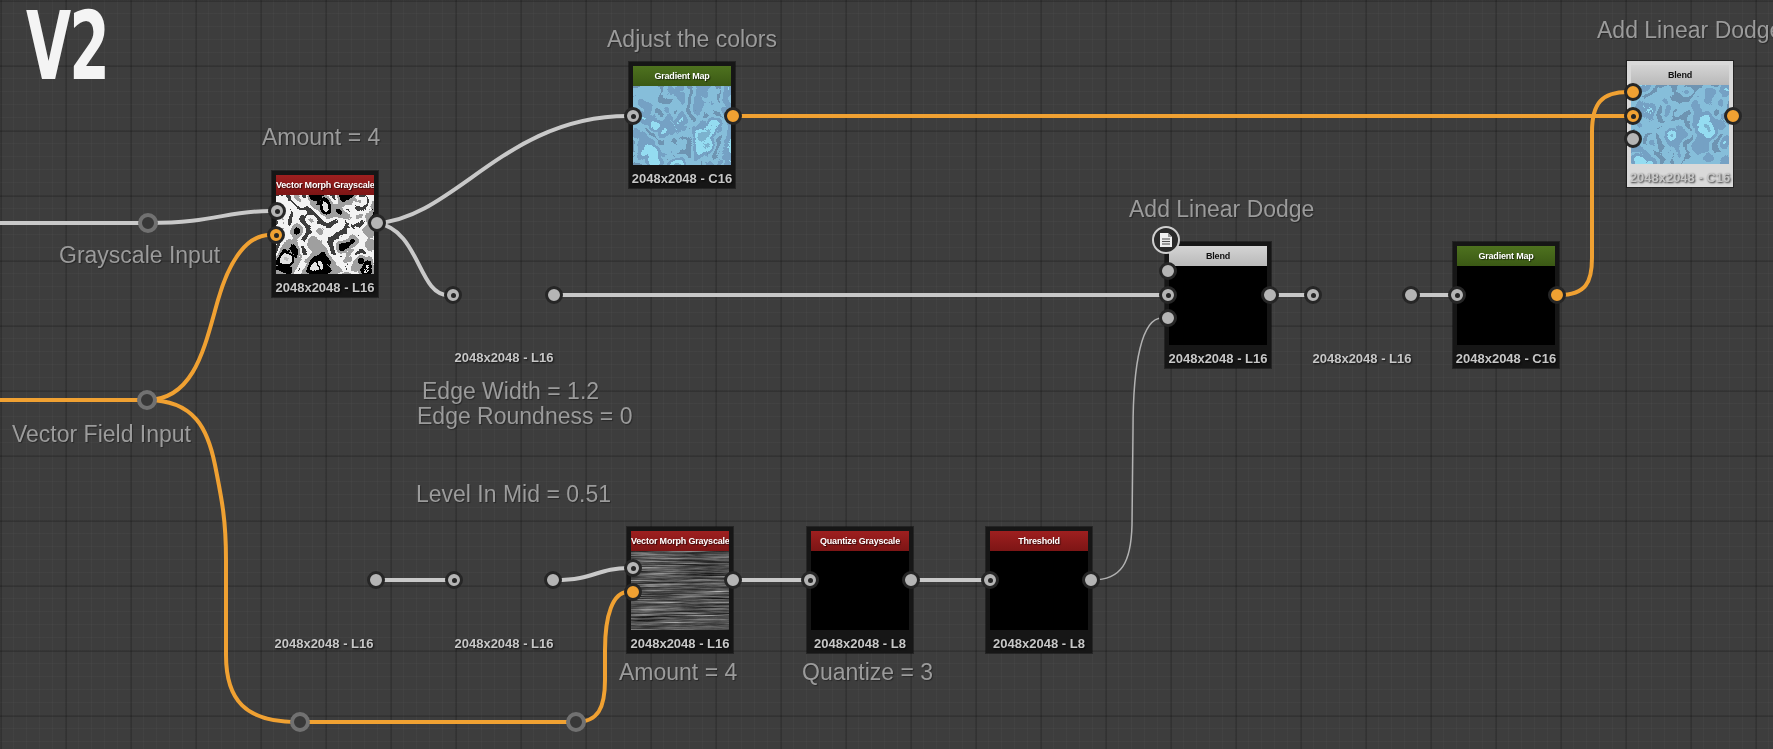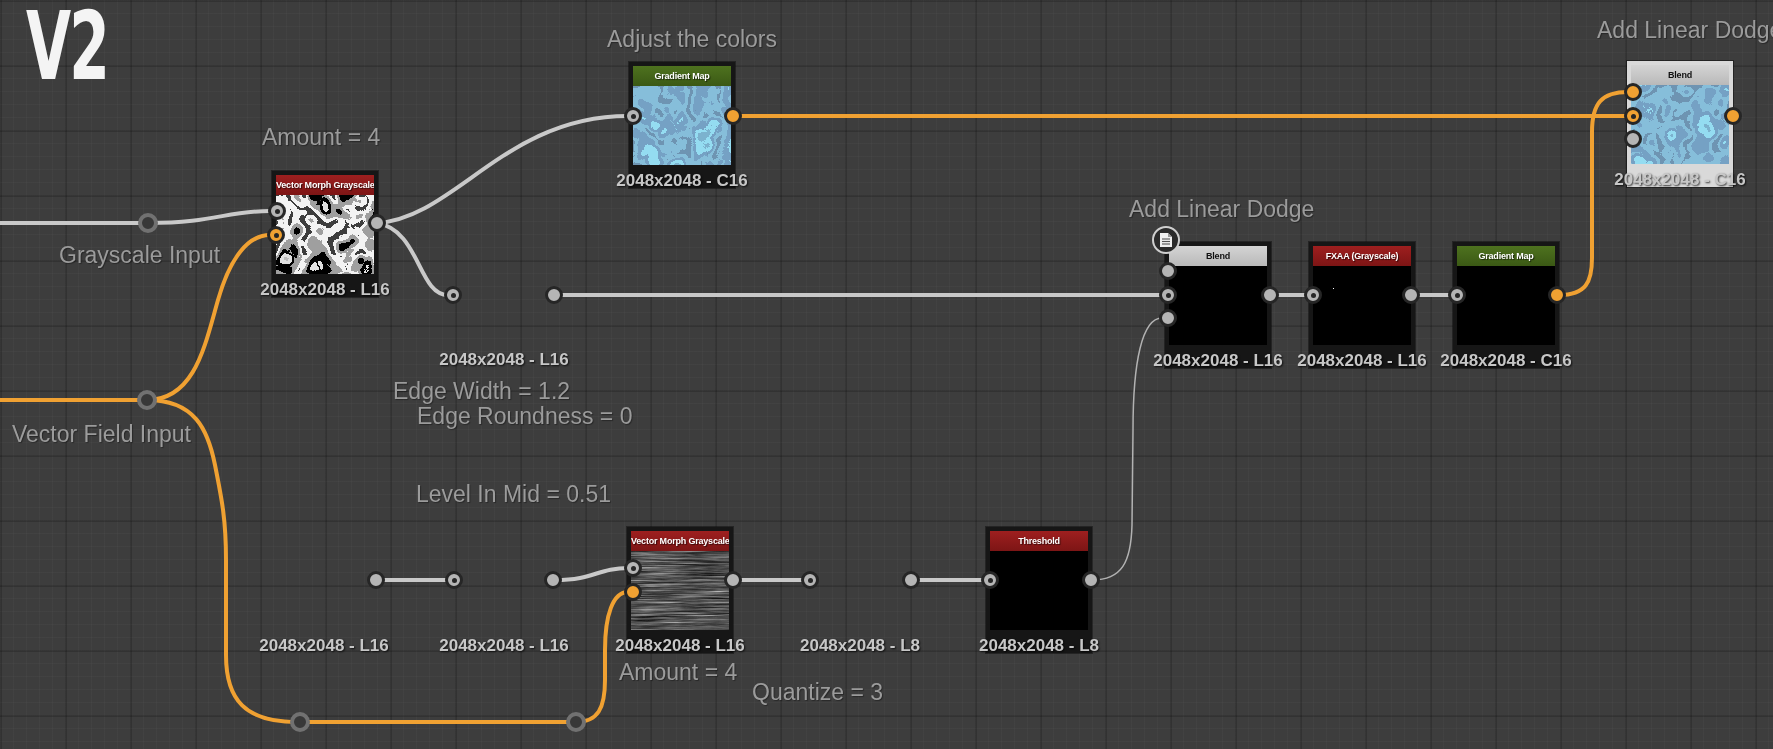--- a/index.html
+++ b/index.html
@@ -19,21 +19,21 @@
   .node.selected{background:#d9d9d9;}
   .node-header{height:20px;line-height:20px;text-align:center;font-size:9px;font-weight:bold;
     letter-spacing:-0.2px;color:#fff;white-space:nowrap;overflow:hidden;
     text-shadow:1px 1px 1px rgba(0,0,0,.6);}
   .hd-red{background:linear-gradient(#9e1f1f,#7d1515);}
   .hd-green{background:linear-gradient(#4e721f,#3b5915);}
   .hd-sage{background:linear-gradient(#96bb7c,#82a668);}
   .hd-gray{background:linear-gradient(#d4d4d4,#b9b9b9);color:#101010;text-shadow:none;}
   .node-thumb{display:block;width:98px;height:79px;background:#000;}
   .node.red-accent .node-thumb{box-shadow:inset 1px 0 0 rgba(158,31,31,.55), inset -1px 0 0 rgba(158,31,31,.55);}
-  .caption{position:absolute;z-index:3;width:150px;text-align:center;font-size:17px;
+  .caption{position:absolute;z-index:3;width:150px;text-align:center;font-size:13px;
     font-weight:bold;color:#c7c7c7;text-shadow:1px 1px 2px rgba(0,0,0,.75);white-space:nowrap;}
   .port{position:absolute;z-index:4;width:12px;height:12px;border-radius:50%;
     background:#b5b5b5;border:3px solid #262626;}
   .port.orange{background:#f0a132;}
   .port.donut::after{content:"";position:absolute;left:50%;top:50%;width:5px;height:5px;
     margin:-2.5px 0 0 -2.5px;background:#262626;border-radius:50%;}
   .anno{position:absolute;z-index:3;font-size:23px;color:#9b9b9b;white-space:nowrap;
     text-shadow:1px 1px 1px rgba(0,0,0,.35);}
   .version{position:absolute;z-index:3;left:26px;top:0px;font-size:94px;line-height:1;
     font-weight:800;color:#f4f4f4;font-family:"DejaVu Sans", sans-serif;
@@ -178,26 +178,26 @@
   <div class="dot" style="left:290px;top:712px;"></div>
   <div class="dot" style="left:566px;top:712px;"></div>
 
   <div class="version">V2</div>
 
   <div class="anno" style="left:607px;top:26px;">Adjust the colors</div>
   <div class="anno" style="left:1597px;top:17px;">Add Linear Dodge</div>
   <div class="anno" style="left:262px;top:124px;">Amount = 4</div>
   <div class="anno" style="left:59px;top:242px;">Grayscale Input</div>
   <div class="anno" style="left:12px;top:421px;">Vector Field Input</div>
-  <div class="anno" style="left:393px;top:378px;">Edge Width = 1.2</div>
+  <div class="anno" style="left:422px;top:378px;">Edge Width = 1.2</div>
   <div class="anno" style="left:417px;top:403px;">Edge Roundness = 0</div>
   <div class="anno" style="left:1129px;top:196px;">Add Linear Dodge</div>
   <div class="anno" style="left:416px;top:481px;">Level In Mid = 0.51</div>
   <div class="anno" style="left:619px;top:659px;">Amount = 4</div>
-  <div class="anno" style="left:752px;top:659px;margin-top:20px;">Quantize = 3</div>
+  <div class="anno" style="left:802px;top:659px;">Quantize = 3</div>
 
   <div class="node red-accent" style="left:272px;top:171px;">
     <div class="node-header hd-red">Vector Morph Grayscale</div>
     <svg class="node-thumb" width="98" height="79">
         <rect width="98" height="79" fill="#000"></rect>
         <rect width="98" height="79" filter="url(#fSwirlGray)"></rect>
       </svg>
   </div>
   <div class="caption" style="left:250px;top:280px;">2048x2048 - L16</div>
 
@@ -225,27 +225,20 @@
         <path fill="#f0f0f0" d="M0 0h8l4 4v10H0z"></path>
         <path fill="#9a9a9a" d="M8 0l4 4H8z"></path>
         <g stroke="#555" stroke-width="1.1">
           <line x1="2" y1="6" x2="10" y2="6"></line>
           <line x1="2" y1="8.5" x2="10" y2="8.5"></line>
           <line x1="2" y1="11" x2="10" y2="11"></line>
         </g>
       </svg>
   </div>
 
-  <div class="node red-accent" style="left:1309px;top:242px;">
-    <div class="node-header hd-red">FXAA (Grayscale)</div>
-    <svg class="node-thumb" width="98" height="79">
-        <rect width="98" height="79" fill="#000"></rect>
-        <rect width="98" height="79" filter="url(#fSpeckB)"></rect>
-      </svg>
-  </div>
   <div class="caption" style="left:1287px;top:351px;">2048x2048 - L16</div>
 
   <div class="node" style="left:1453px;top:242px;">
     <div class="node-header hd-green">Gradient Map</div>
     <svg class="node-thumb" width="98" height="79">
         <rect width="98" height="79" fill="#000"></rect>
         <rect width="98" height="79" filter="url(#fSpeckA)"></rect>
       </svg>
   </div>
   <div class="caption" style="left:1431px;top:351px;">2048x2048 - C16</div>
@@ -265,20 +258,27 @@
 
   <div class="node red-accent" style="left:627px;top:527px;">
     <div class="node-header hd-red">Vector Morph Grayscale</div>
     <svg class="node-thumb" width="98" height="79">
         <rect width="98" height="79" fill="#000"></rect>
         <rect width="98" height="79" filter="url(#fStreakFine)"></rect>
       </svg>
   </div>
   <div class="caption" style="left:605px;top:636px;">2048x2048 - L16</div>
 
+  <div class="node red-accent" style="left:807px;top:527px;">
+    <div class="node-header hd-red">Quantize Grayscale</div>
+    <svg class="node-thumb" width="98" height="79">
+        <rect width="98" height="79" fill="#000"></rect>
+        <rect width="98" height="79" filter="url(#fSpeckSparse)"></rect>
+      </svg>
+  </div>
   <div class="caption" style="left:785px;top:636px;">2048x2048 - L8</div>
 
   <div class="node red-accent" style="left:986px;top:527px;">
     <div class="node-header hd-red">Threshold</div>
     <svg class="node-thumb" width="98" height="79">
         <rect width="98" height="79" fill="#000"></rect>
         <rect width="98" height="79" filter="url(#fSpeckSparse)"></rect>
       </svg>
   </div>
   <div class="caption" style="left:964px;top:636px;">2048x2048 - L8</div>

